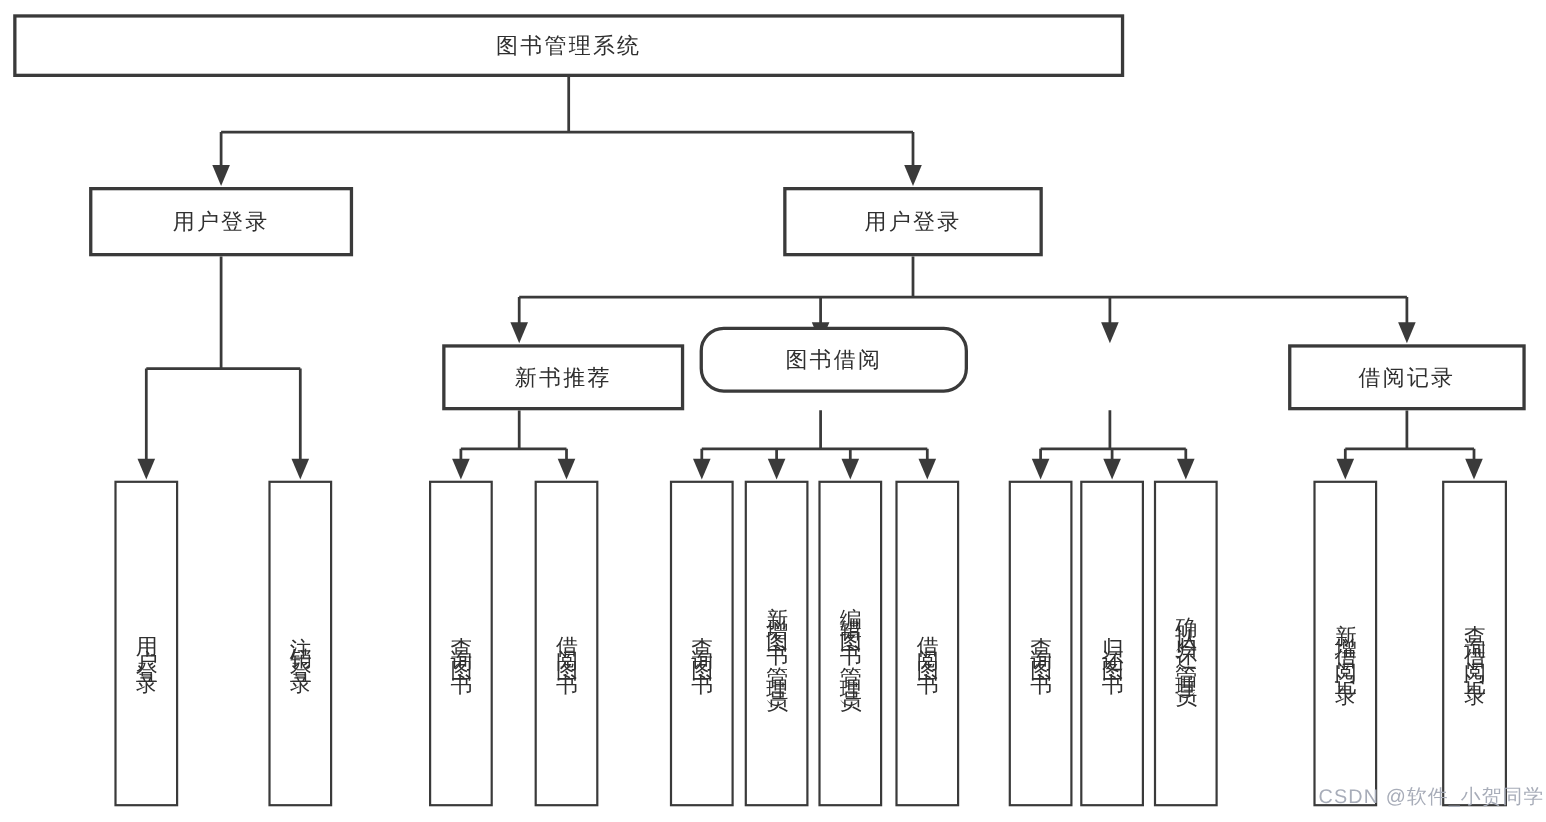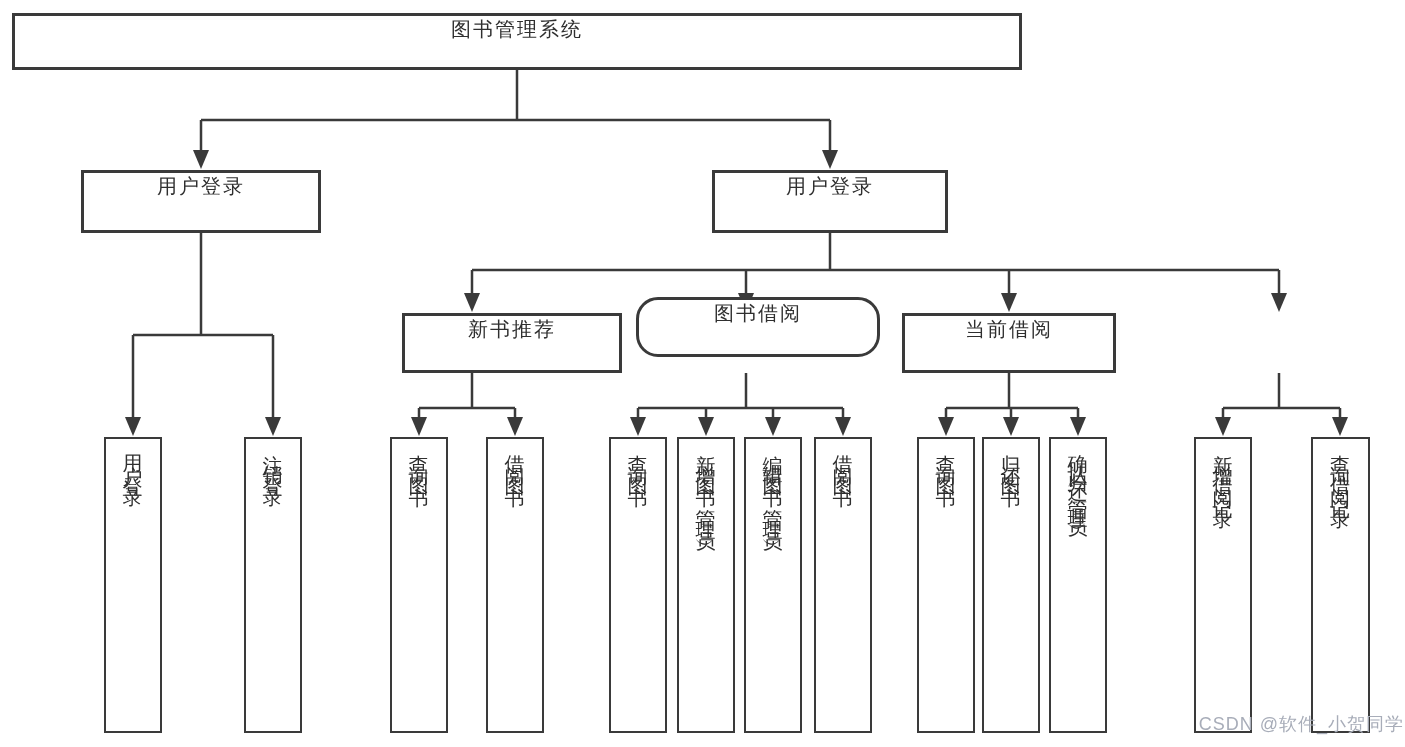--- a/index.html
+++ b/index.html
@@ -19,21 +19,21 @@
   }
   svg.connectors{
     position:absolute;left:0;top:0;width:1405px;height:747px;
     color:var(--line);
   }
   .node{
     position:absolute;
     box-sizing:border-box;
     border:3px solid var(--line);
     background:var(--background);
-    display:flex;justify-content:center;
+    display:flex;align-items:center;justify-content:center;
     font-size:20px;
     letter-spacing:2px;
     color:var(--text);
   }
   .leaf{
     border-width:2.5px;
     letter-spacing:0;
   }
   .leaf .vtext{
     writing-mode:vertical-rl;
@@ -101,22 +101,22 @@
   <div class="node" style="left:712px;top:170px;width:236px;height:63px;">
     <span>用户登录</span>
   </div>
 
   <div class="node" style="left:362px;top:313px;width:220px;height:60px;margin-left:40px;">
     <span>新书推荐</span>
   </div>
   <div class="node" style="left:636px;top:297px;width:244px;height:60px;border-radius:22px;">
     <span>图书借阅</span>
   </div>
-  <div class="node" style="left:902px;top:313px;width:214px;height:60px;">
-    <span>当前借阅</span>
+  <div class="node" style="left:1171px;top:313px;width:216px;height:60px;">
+    <span>借阅记录</span>
   </div>
 
   <div class="node leaf" style="left:104px;top:437px;width:58px;height:296px;">
     <span class="vtext">用户登录</span>
   </div>
   <div class="node leaf" style="left:244px;top:437px;width:58px;height:296px;">
     <span class="vtext">注销登录</span>
   </div>
 
   <div class="node leaf" style="left:390px;top:437px;width:58px;height:296px;">

